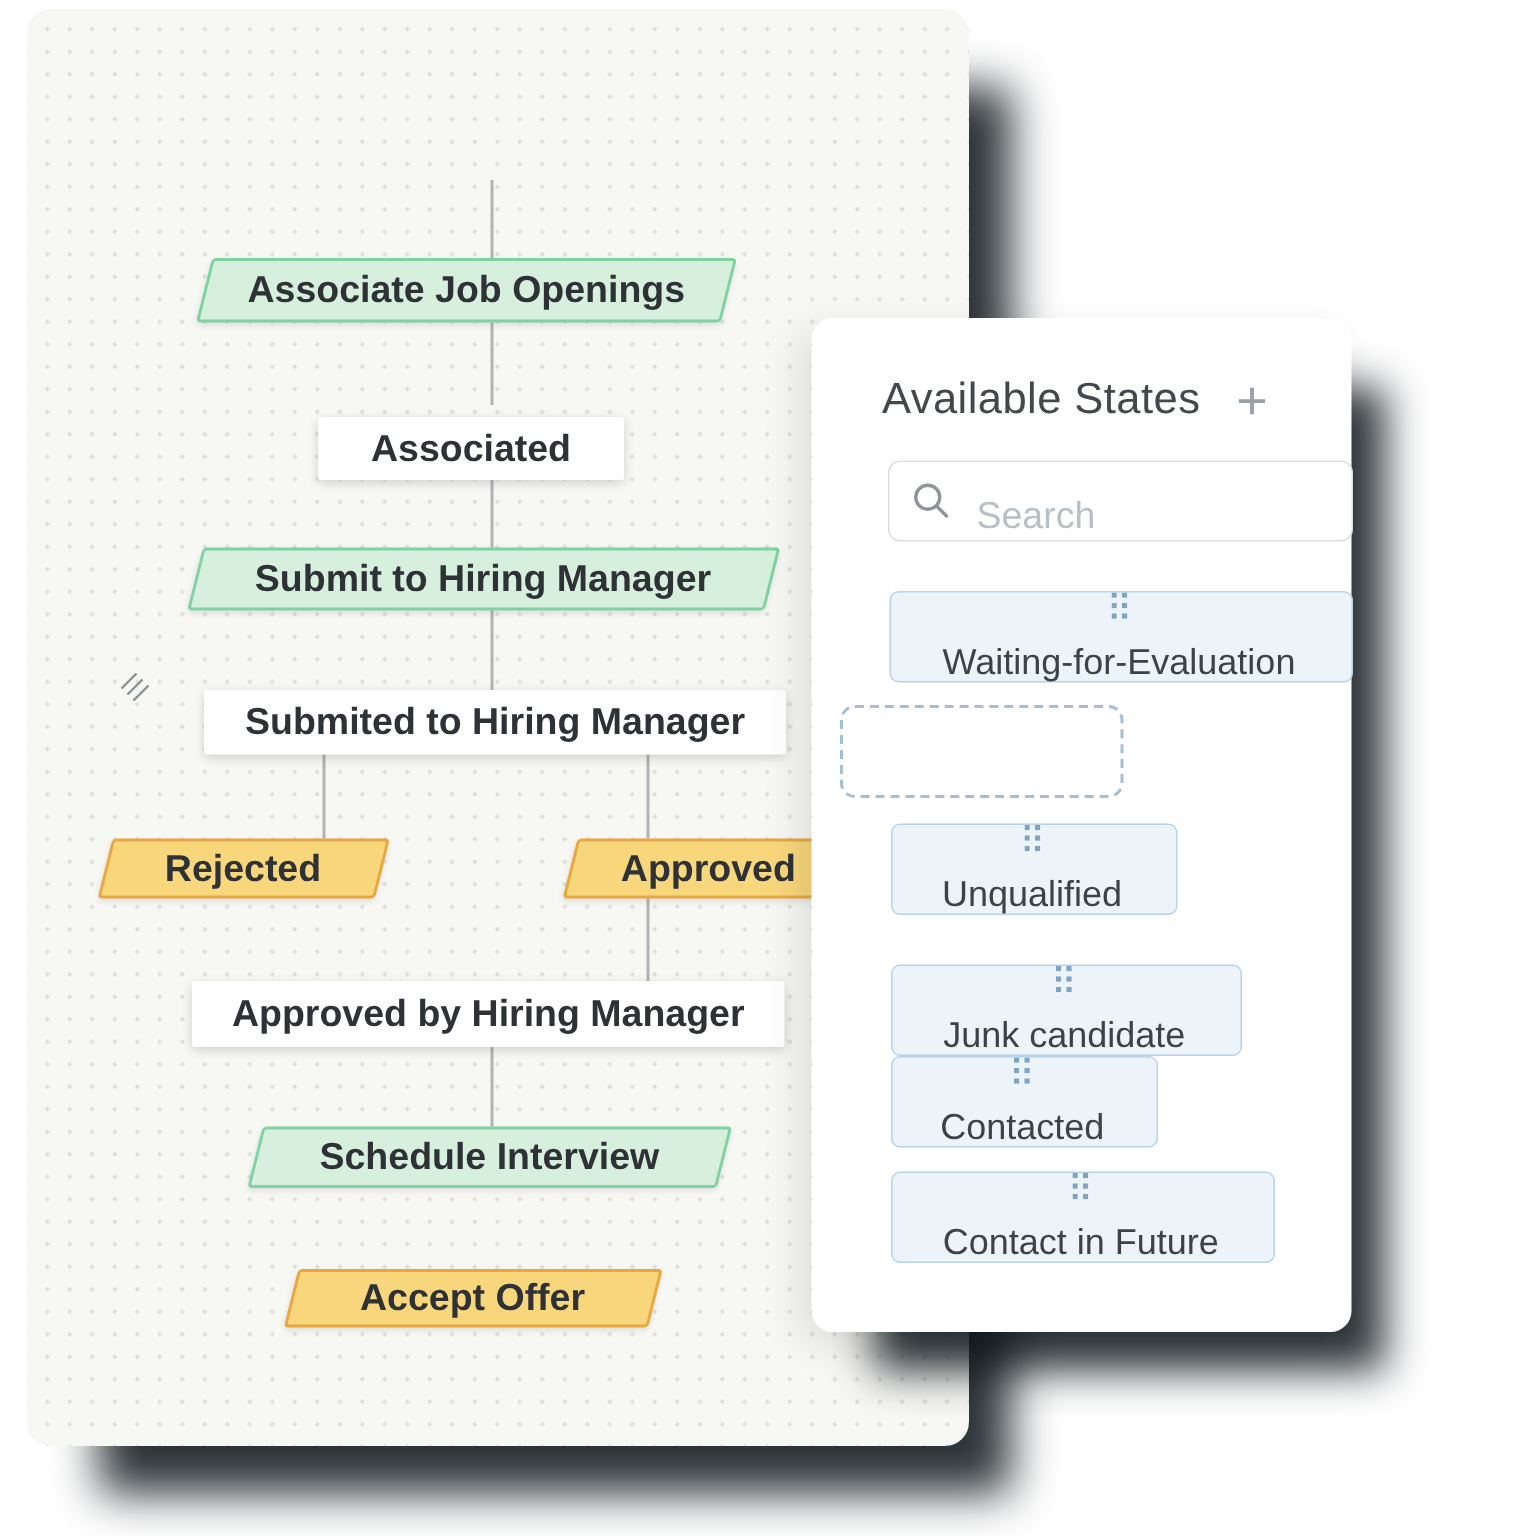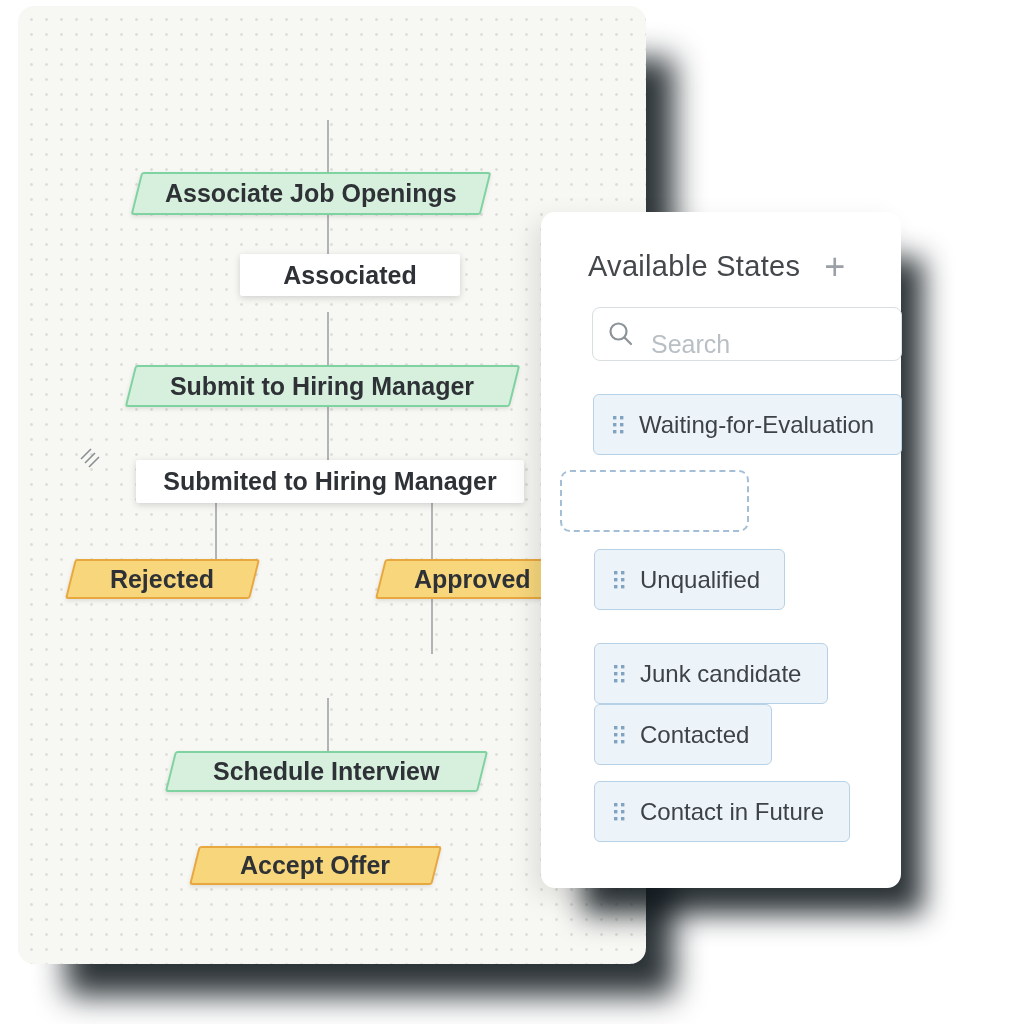--- a/index.html
+++ b/index.html
@@ -125,20 +125,21 @@
     border: 1px solid #b7d2e6;
     border-radius: 6px;
     display: flex;
     align-items: center;
     padding: 0 22px 0 19px;
     gap: 15px;
     font-size: 24px;
     color: #3d4247;
     white-space: nowrap;
     cursor: grab;
+    flex-direction: column;
   }
   .chip .grip { color: #7fa3c0; display: inline-flex; }
 
   
   .drop-placeholder {
     position: absolute;
     left: 560px; top: 470px;
     width: 189px; height: 62px;
     border: 2px dashed #a3bed6;
     border-radius: 10px;
@@ -179,40 +180,43 @@
     <div class="connector" style="left:197px; top:497px; height:56px;"></div>
     <div class="connector" style="left:413px; top:497px; height:56px;"></div>
     <div class="connector" style="left:413px; top:593px; height:55px;"></div>
     <div class="connector" style="left:309px; top:692px; height:53px;"></div>
 
 
     <div class="node transition green" style="left:118px; top:166px; width:350px; height:43px;">
       <span class="lbl">Associate Job Openings</span>
     </div>
 
-    <div class="node state" style="left:194px; top:248px; width:220px; height:42px;margin-left:28px;">
+    <div class="node state" style="left:194px; top:272px; width:204px; height:42px;">
       <span class="lbl">Associated</span>
     </div>
 
     <div class="node transition green" style="left:112px; top:359px; width:385px; height:42px;">
       <span class="lbl">Submit to Hiring Manager</span>
     </div>
 
     <div class="node state" style="left:118px; top:454px; width:388px; height:43px;">
       <span class="lbl">Submited to Hiring Manager</span>
     </div>
 
     <div class="node transition yellow" style="left:52px; top:553px; width:185px; height:40px;">
       <span class="lbl">Rejected</span>
     </div>
 
     <div class="node transition yellow" style="left:362px; top:553px; width:184px; height:40px;">
       <span class="lbl">Approved</span>
     </div>
 
+    <div class="node state" style="left:110px; top:648px; width:395px; height:44px;">
+      <span class="lbl">Approved by Hiring Manager</span>
+    </div>
 
     <div class="node transition green" style="left:152px; top:745px; width:313px; height:41px;">
       <span class="lbl">Schedule Interview</span>
     </div>
 
     <div class="node transition yellow" style="left:176px; top:840px; width:243px; height:39px;">
       <span class="lbl">Accept Offer</span>
     </div>
 
     <span class="hatch-mark">

